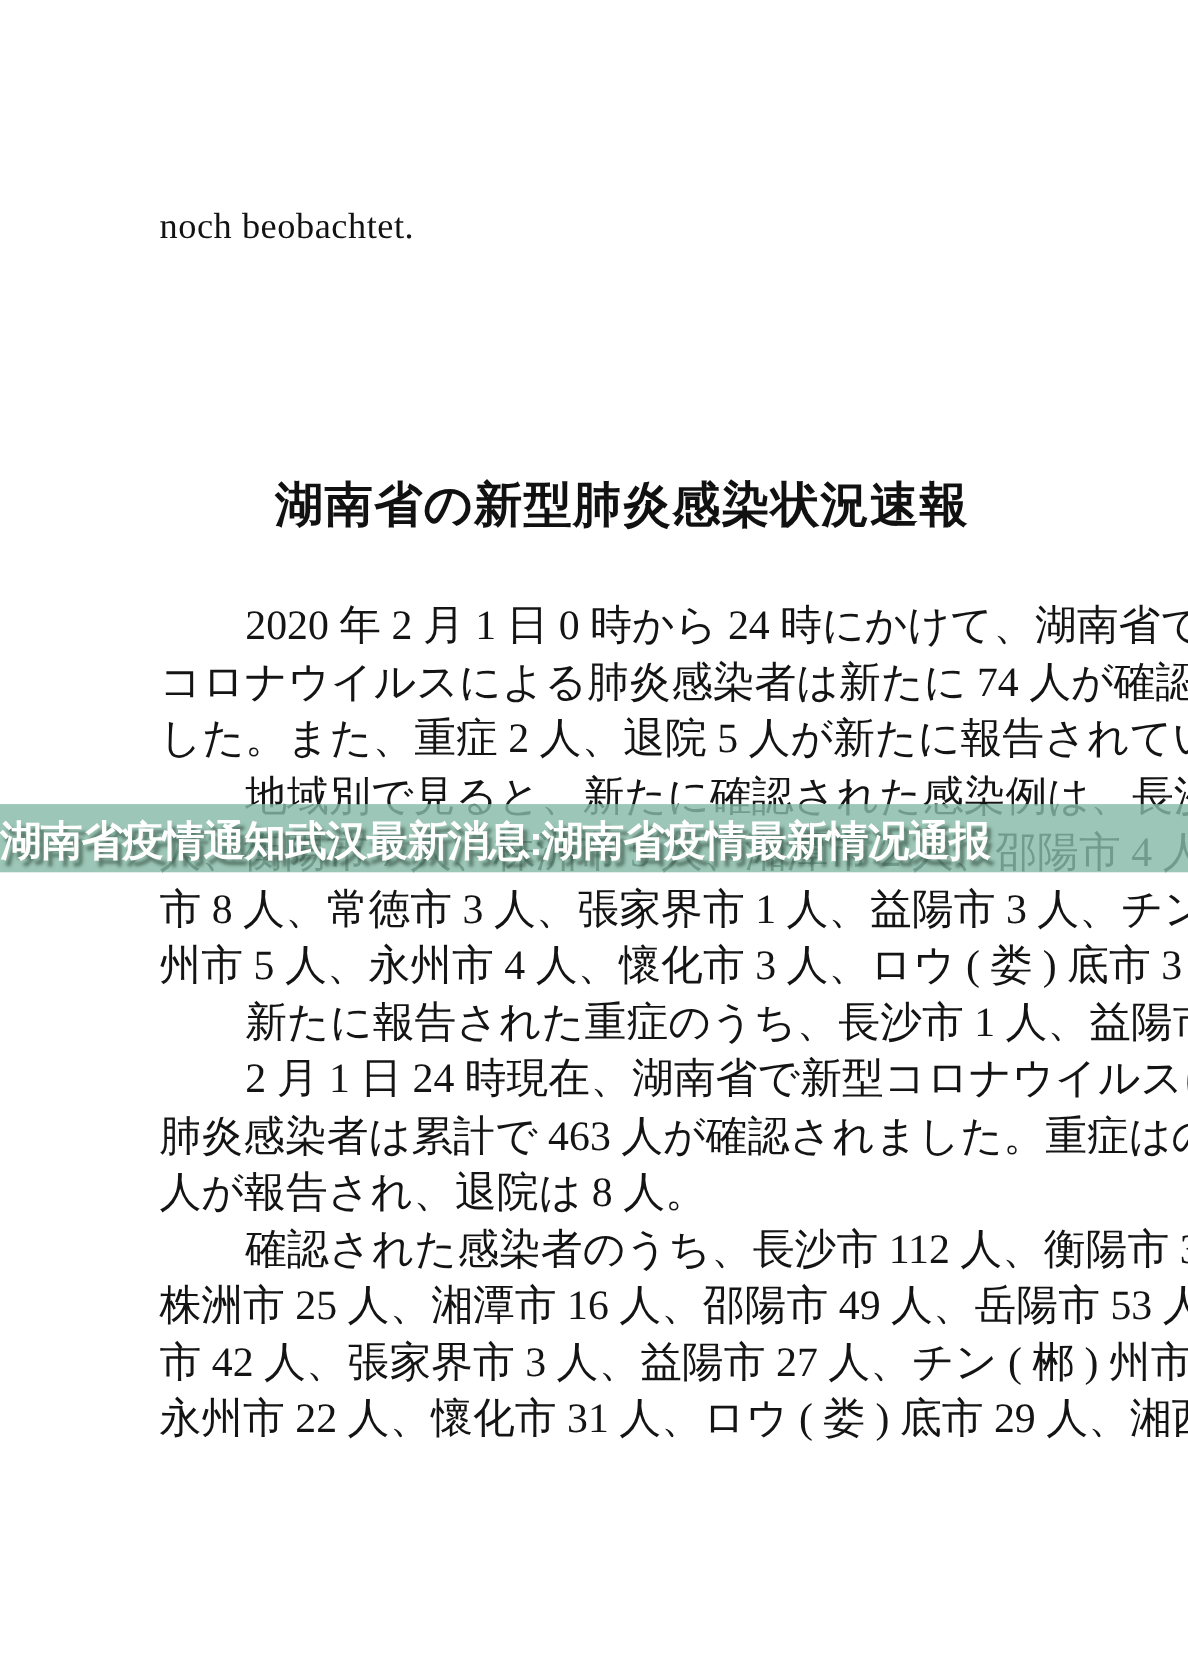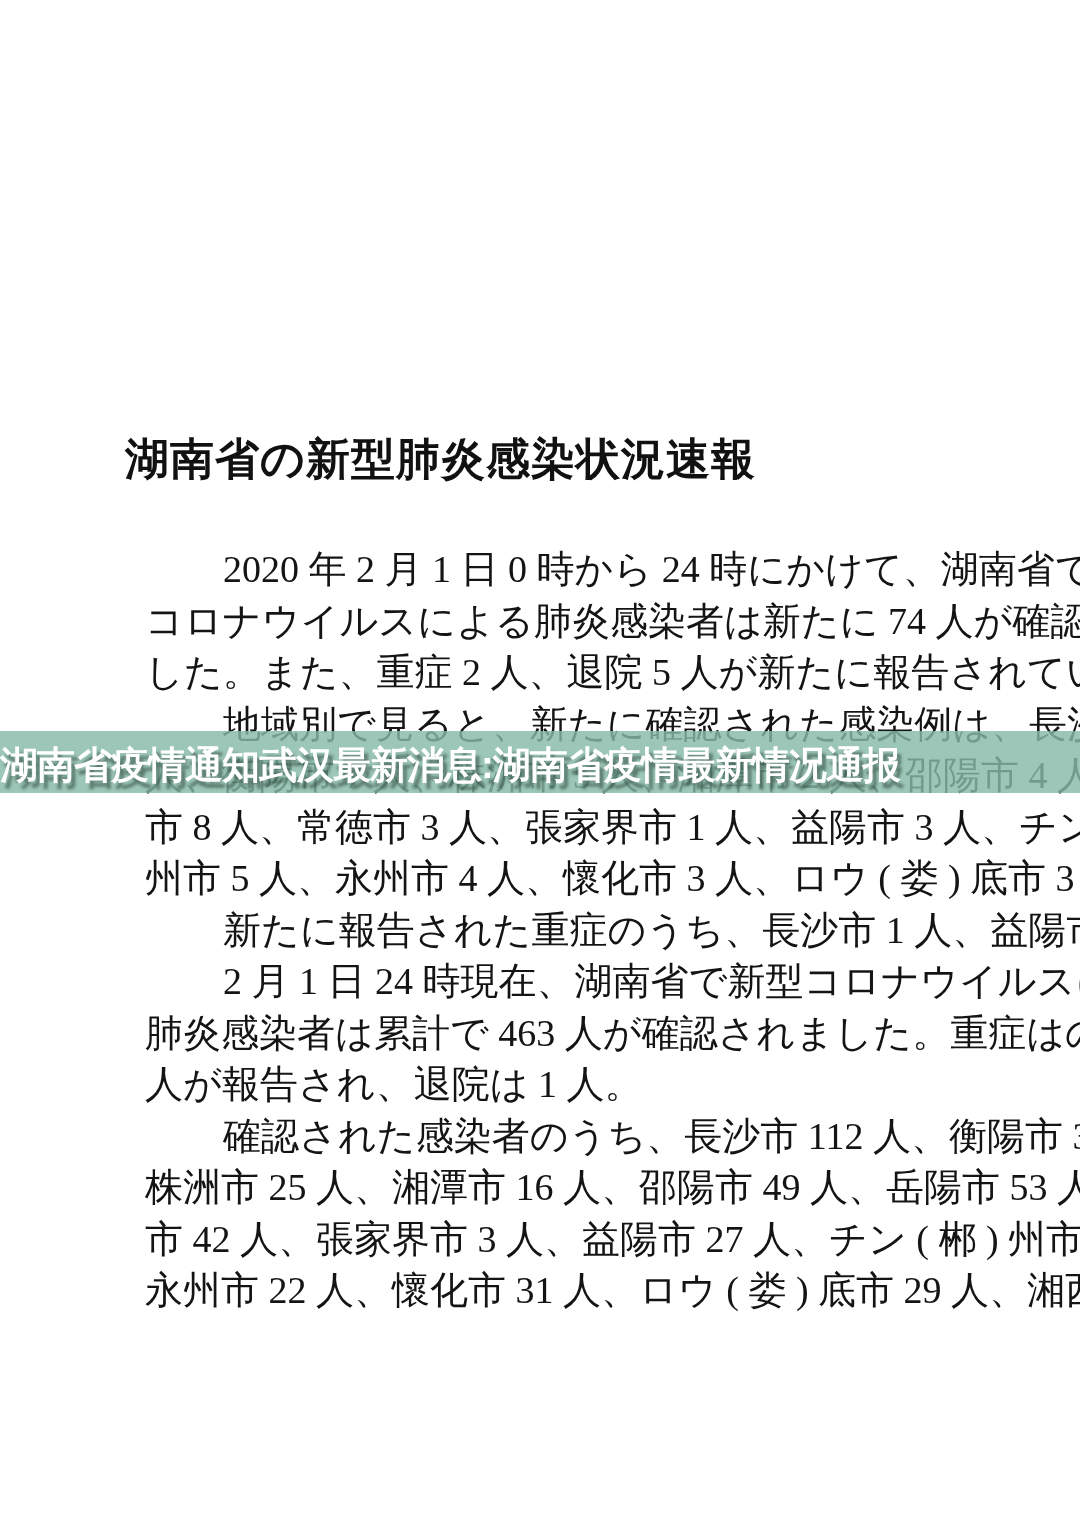--- a/index.html
+++ b/index.html
@@ -27,21 +27,21 @@
   .de-just {
     text-align: justify;
     text-align-last: justify;
   }
 
   
   .report-title {
     position: absolute;
     left: 0; top: 430px;
     width: 881px;
-    text-align: center;
+    text-align: right;
     font-family: "Liberation Sans", "DejaVu Sans", sans-serif;
     font-weight: 600;
     font-size: 44px;
     letter-spacing: 1px;
     color: #111111;
   }
 
   
   .report-body {
     position: absolute;
@@ -84,36 +84,37 @@
     letter-spacing: -1px;
     color: #ffffff;
     text-shadow: 4px 6px 3px rgba(35, 60, 48, 0.55);
     white-space: nowrap;
   }
 </style>
 </head>
 <body>
 
 <div class="german-block">
+  <div class="de-line">noch beobachtet.</div>
 </div>
 
 <div class="report-title">湖南省の新型肺炎感染状況速報</div>
 
 <div class="report-body">
   <div class="ln indent">2020 年 2 月 1 日 0 時から 24 時にかけて、湖南省で新型</div>
   <div class="ln">コロナウイルスによる肺炎感染者は新たに 74 人が確認されま</div>
   <div class="ln">した。また、重症 2 人、退院 5 人が新たに報告されています。</div>
   <div class="ln indent">地域別で見ると、新たに確認された感染例は、長沙市 26</div>
   <div class="ln">人、衡陽市 7 人、株洲市 5 人、湘潭市 2 人、邵陽市 4 人、岳陽</div>
   <div class="ln">市 8 人、常徳市 3 人、張家界市 1 人、益陽市 3 人、チン ( 郴 )</div>
   <div class="ln natural">州市 5 人、永州市 4 人、懷化市 3 人、ロウ ( 娄 ) 底市 3 人。</div>
   <div class="ln indent">新たに報告された重症のうち、長沙市 1 人、益陽市 1 人。</div>
   <div class="ln indent">2 月 1 日 24 時現在、湖南省で新型コロナウイルスによる</div>
   <div class="ln">肺炎感染者は累計で 463 人が確認されました。重症はのべ 56</div>
-  <div class="ln natural">人が報告され、退院は 1 人。</div>
+  <div class="ln natural">人が報告され、退院は 8 人。</div>
   <div class="ln indent">確認された感染者のうち、長沙市 112 人、衡陽市 30 人、</div>
   <div class="ln">株洲市 25 人、湘潭市 16 人、邵陽市 49 人、岳陽市 53 人、常徳</div>
   <div class="ln">市 42 人、張家界市 3 人、益陽市 27 人、チン ( 郴 ) 州市 18 人、</div>
   <div class="ln">永州市 22 人、懷化市 31 人、ロウ ( 娄 ) 底市 29 人、湘西自治</div>
 </div>
 
 <div class="overlay-banner">
   <div class="banner-headline">湖南省疫情通知武汉最新消息:湖南省疫情最新情况通报</div>
 </div>
 

